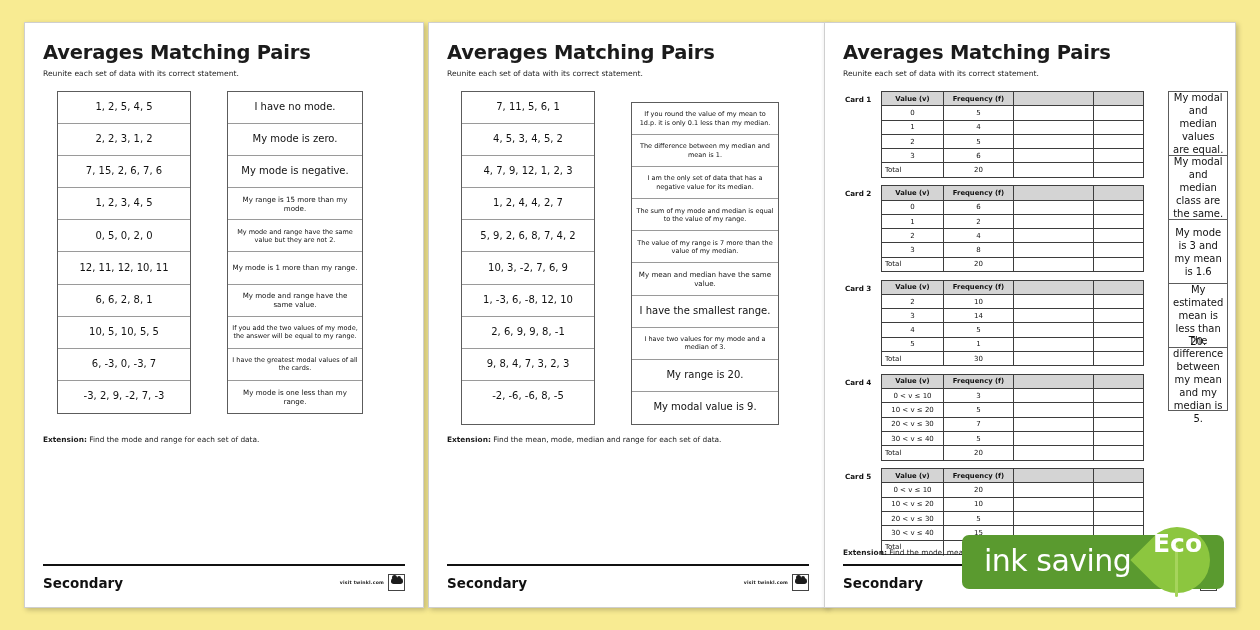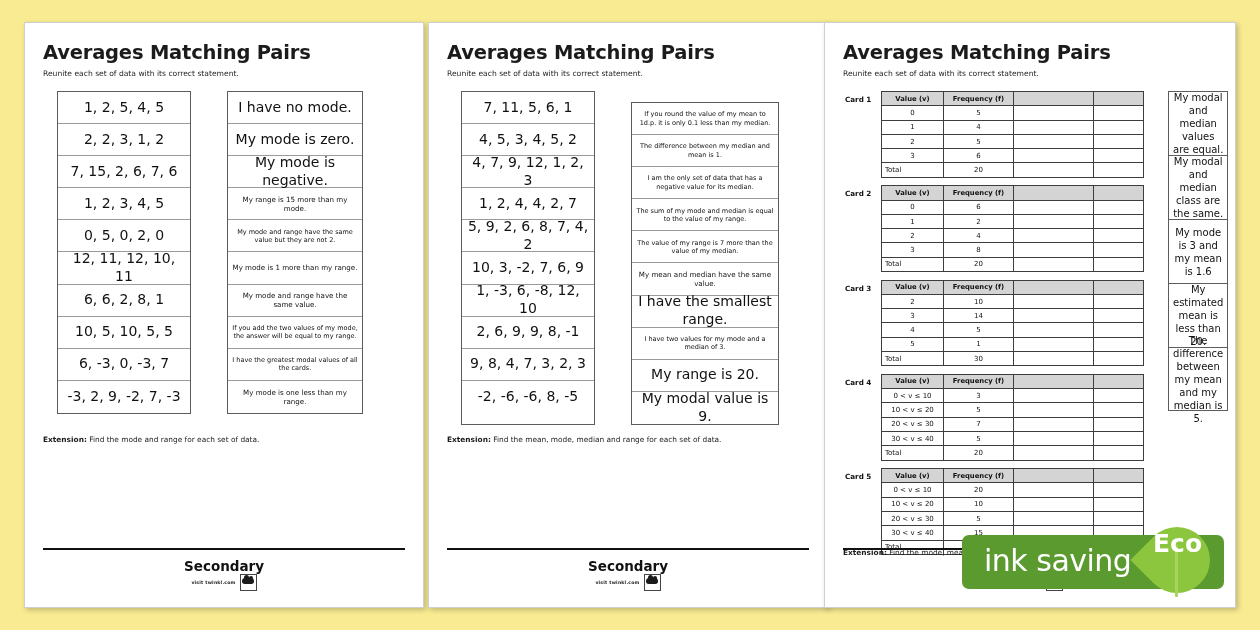--- a/index.html
+++ b/index.html
@@ -46,21 +46,21 @@
   #sheet2 .col-data  { width: 134px; }
   #sheet2 .col-state { width: 148px; margin-top: 11px; }
 
   .cell {
     border-bottom: 1px solid #9a9a9a;
     height: 32.1px;
     display: flex;
     align-items: center;
     justify-content: center;
     text-align: center;
-    font-size: 14px;
+    font-size: 10px;
     color: #111;
     line-height: 1.28;
     padding: 1px 4px;
   }
   .cell:last-child { border-bottom: none; }
   .cell.small { font-size: 7.1px; }
   .cell.tiny  { font-size: 6.5px; }
 
   .extension {
     position: absolute;
@@ -73,21 +73,20 @@
   #sheet3 .extension { top: 525px; }
 
   .footer {
     position: absolute;
     left: 18px; right: 18px; bottom: 16px;
     border-top: 2px solid #111;
     padding-top: 8px;
     display: flex;
     align-items: center;
     justify-content: space-between;
-    flex-direction: column;
   }
   .footer-label { font-size: 13.5px; font-weight: bold; color: #111; }
   .brand { display: flex; align-items: center; gap: 4px; }
   .brand-text { font-size: 4.6px; font-weight: bold; color: #222; letter-spacing: 0.2px; }
   .brand-mark {
     width: 17px; height: 17px;
     border: 1px solid #444;
     display: flex; align-items: center; justify-content: center;
     position: relative; background: #fff;
   }

